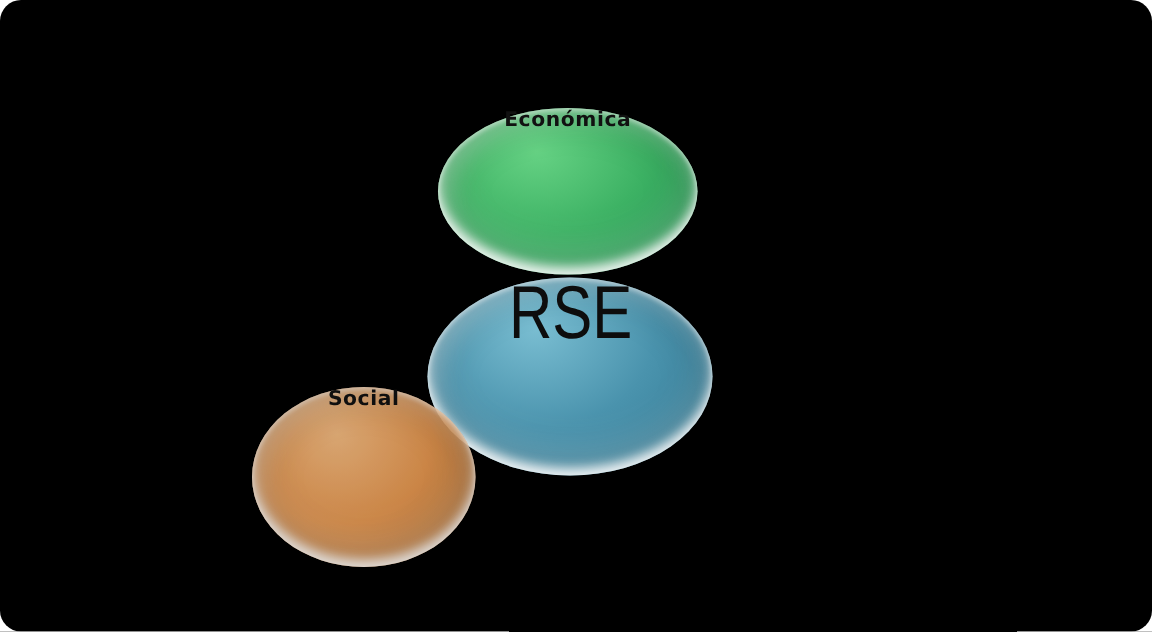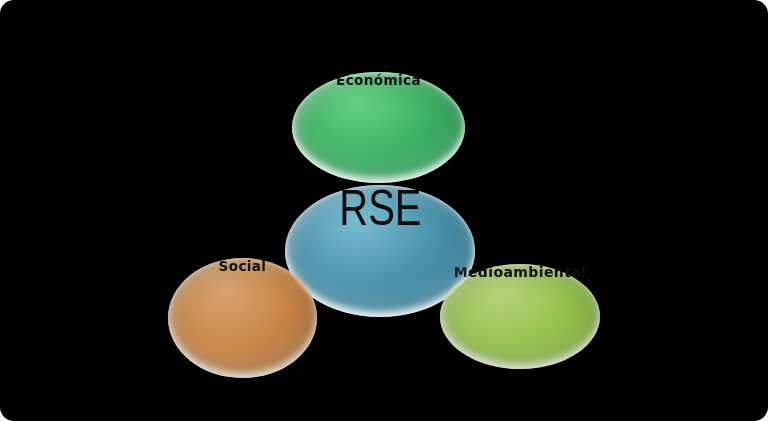--- a/index.html
+++ b/index.html
@@ -63,18 +63,15 @@
     </div>
 
     <div class="node node-social" style="--light: #f0b87f; --base: #e2954f; --dark: #b06f33;">
       <span class="label" style="color: rgb(17, 17, 17);">Social</span>
     </div>
 
     <div class="node node-rse" style="--light: #79bdd1; --base: #4a93ad; --dark: #2e758f;">
       <span class="label" style="color: rgb(13, 13, 13);">RSE</span>
     </div>
 
-    <div class="node node-medioambiental" style="--light: #cdeb8a; --base: #a8d957; --dark: #86b23a;">
-      <span class="label" style="color: rgb(17, 17, 17);">Medioambiental</span>
-    </div>
 
   </div>
 </div>
 
 </body></html>

